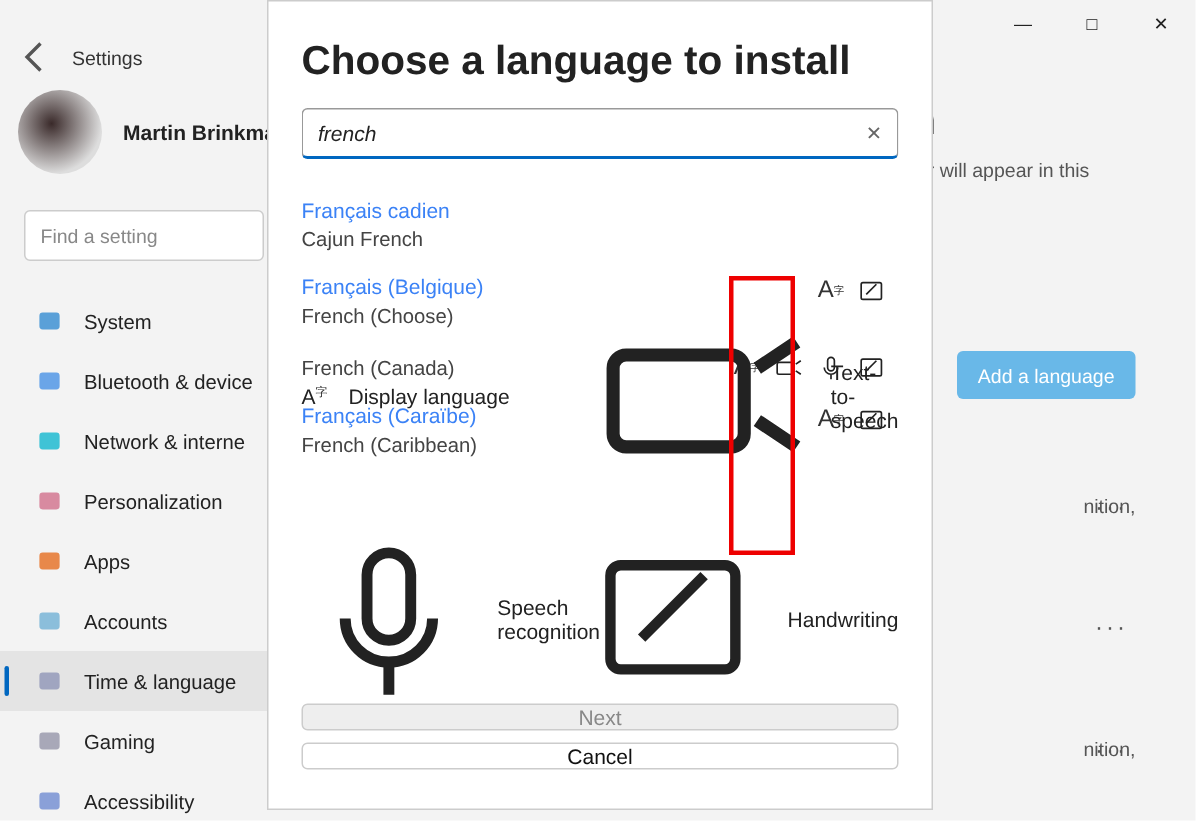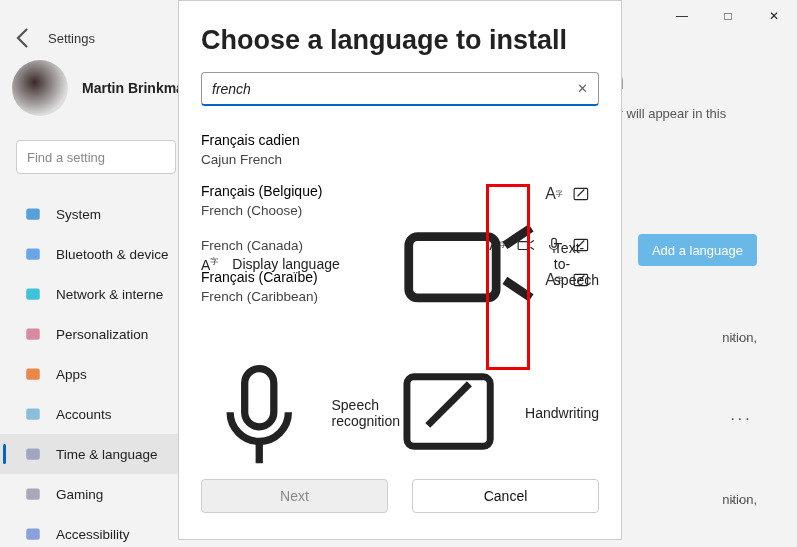--- a/index.html
+++ b/index.html
@@ -39,31 +39,31 @@
 
 
 .modal { position:absolute; top:0; left:178px; width:444px; height:540px; background:#fff; border:1px solid #ccc; }
 .mtitle { font-size:27px; font-weight:600; color:#222; padding:24px 0 16px 22px; }
 .msearch { margin:0 22px; height:34px; border:1px solid #999; border-bottom:2px solid #0067c0; border-radius:4px; display:flex; align-items:center; padding:0 10px; }
 .msearch input { flex:1; border:none; outline:none; font-size:14px; color:#222;font-style:italic; }
 .msearch .x { font-size:13px; color:#666; cursor:pointer; }
 
 .list { margin-top:18px; }
 .lang { padding:8px 22px; position:relative; }
-.lang .nn { font-size:14px; color:#000000; }
+.lang .nn { font-size:14px; color:#3b82f6; }
 .lang .en { font-size:13.5px; color:#444; margin-top:4px; }
 .lang .icons { position:absolute; right:30px; top:10px; display:flex; gap:10px; }
 .lang .icons span { width:18px; height:18px; display:flex; align-items:center; justify-content:center; color:#333; }
 
 .redbox { position:absolute; left:486px; top:184px; width:44px; height:186px; border:3px solid #e00; pointer-events:none; }
 
 .legend { position:absolute; bottom:54px; left:0; right:0; padding:12px 22px; display:grid; grid-template-columns:1fr 1fr; row-gap:18px; font-size:14px; color:#222; }
 .legend .li { display:flex; align-items:center; gap:14px; }
 
-.mbtns { position:absolute; bottom:14px; left:0; right:0; display:flex; gap:24px; padding:12px 22px; }
+.mbtns { position:absolute; bottom:14px; left:0; right:0; display:flex; gap:8px; padding:12px 22px;flex-direction:column; }
 .mbtns button { flex:1; height:34px; border:1px solid #ccc; border-radius:4px; font-size:14px; cursor:pointer; }
 .mbtns .next { background:#eee; color:#888; }
 .mbtns .cancel { background:#fff; color:#111; }
 
 svg { width:100%; height:100%; }
 </style>
 </head>
 <body>
 
 <div class="titlebar">

